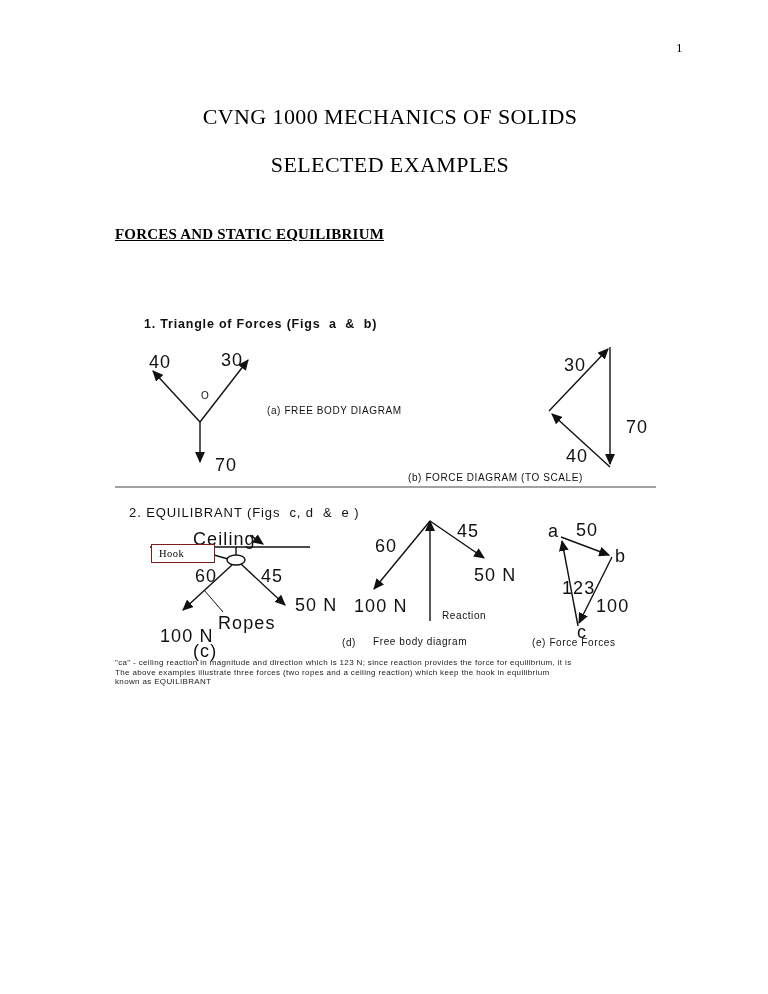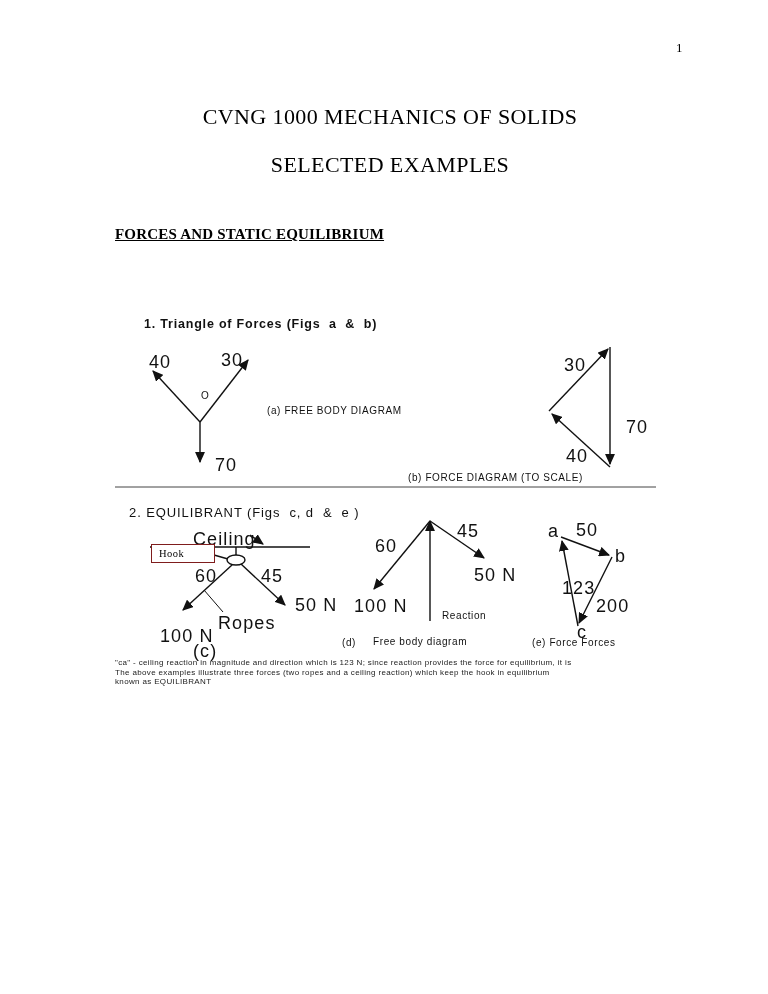--- a/index.html
+++ b/index.html
@@ -126,21 +126,21 @@
   <div class="lbl" style="left:354px; top:596px;">100 N</div>
   <div class="lbl" style="left:474px; top:565px;">50 N</div>
   <div class="cap" style="left:442px; top:610px;">Reaction</div>
   <div class="cap" style="left:342px; top:637px;">(d)</div>
   <div class="cap" style="left:373px; top:636px;">Free body diagram</div>
 
   <div class="lbl" style="left:548px; top:521px;">a</div>
   <div class="lbl" style="left:576px; top:520px;">50</div>
   <div class="lbl" style="left:615px; top:546px;">b</div>
   <div class="lbl" style="left:535px; top:578px;margin-left:27px;">123</div>
-  <div class="lbl" style="left:596px; top:596px;">200</div>
+  <div class="lbl" style="left:596px; top:596px;">100</div>
   <div class="lbl" style="left:577px; top:622px;">c</div>
   <div class="cap" style="left:532px; top:637px;">(e) Force Forces</div>
 
   <div class="footnote">
     <div class="tiny">"ca" - ceiling reaction in magnitude and direction which is 123 N; since reaction provides the force for equilibrium, it is</div>
     <div class="tiny">The above examples illustrate three forces (two ropes and a ceiling reaction) which keep the hook in equilibrium</div>
     <div class="tiny">known as EQUILIBRANT</div>
   </div>
 
 </div>

